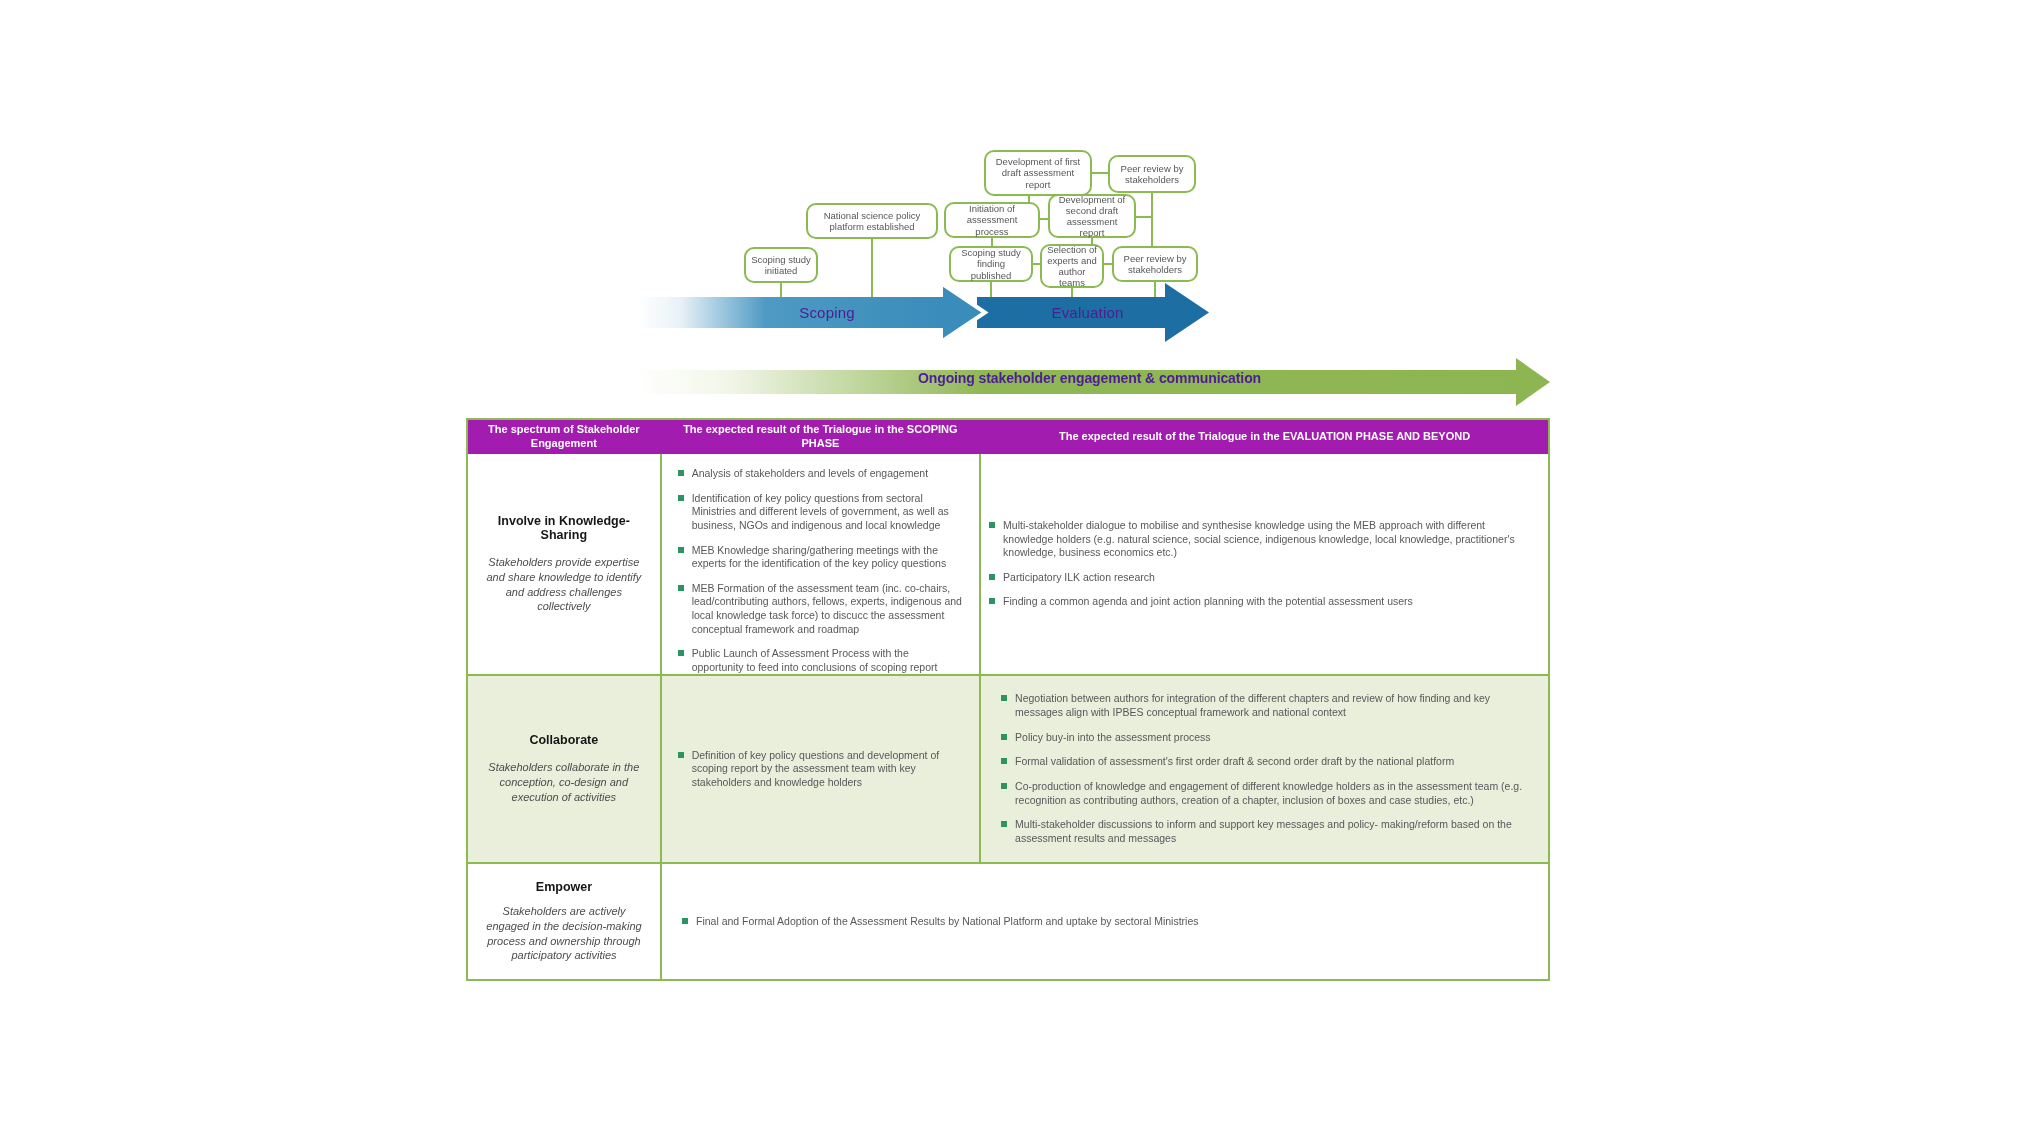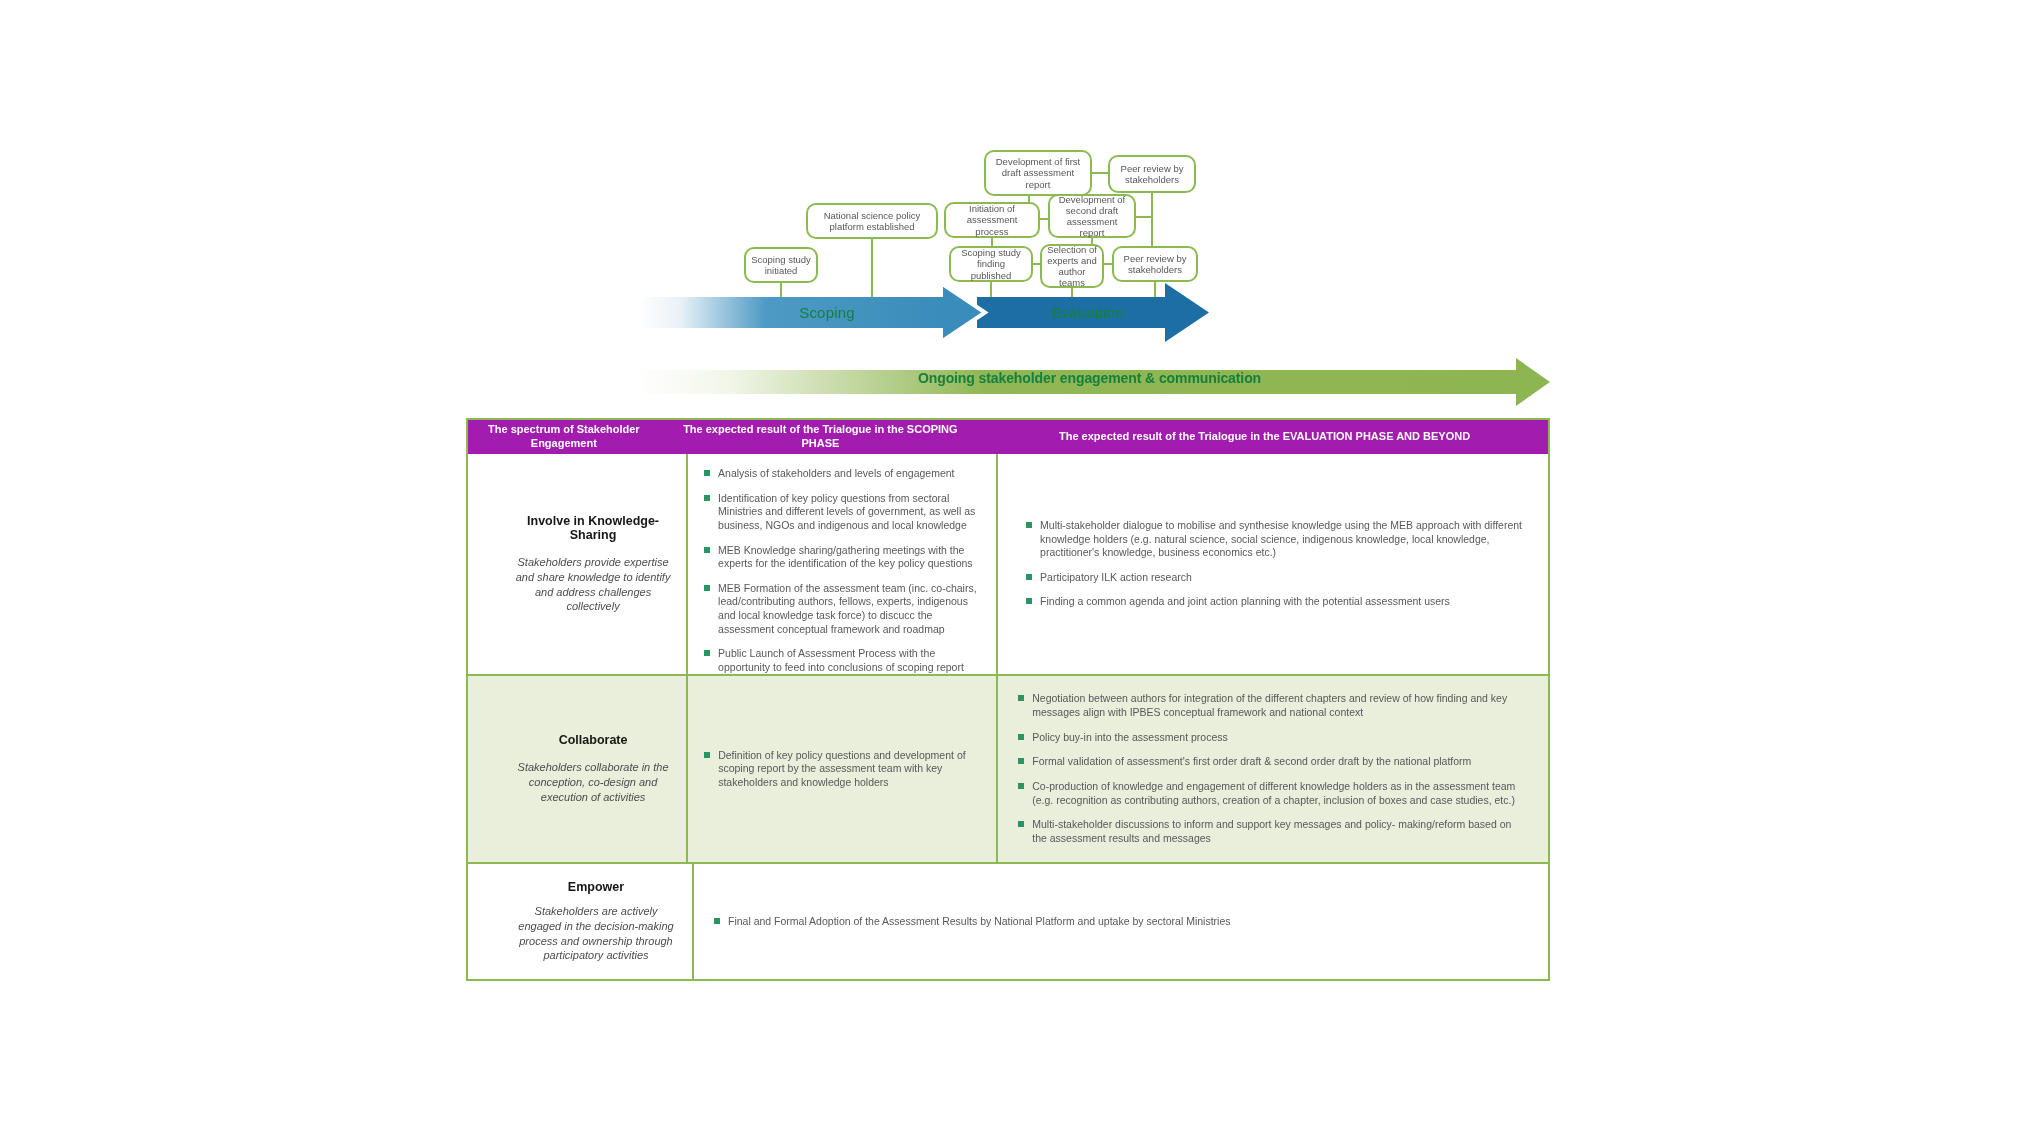--- a/index.html
+++ b/index.html
@@ -29,21 +29,21 @@
     padding: 3px 5px;
     z-index: 3;
   }
 
   
   .cline { position: absolute; background: #8cba52; z-index: 1; }
 
   
   .arrow-label {
     position: absolute;
-    color: #15803d;
+    color: #4c1d95;
     text-align: center;
     z-index: 5;
   }
   .phase-label { font-size: 15px; font-weight: 500; letter-spacing: 0.2px; }
   .banner-label { font-size: 14px; font-weight: 700; letter-spacing: -0.1px; }
 
   svg.arrow-svg { position: absolute; z-index: 2; display: block; }
 
   
   .matrix {
@@ -79,21 +79,20 @@
 
   .row-tint { background: #e9efdb; }
 
   .cell-spectrum {
     display: flex;
     flex-direction: column;
     align-items: center;
     justify-content: center;
     text-align: center;
     padding: 10px 12px;
-    margin-left: 32px;
   }
   .spectrum-title { font-size: 12.5px; font-weight: 700; color: #161616; }
   .spectrum-desc  { font-size: 11px; font-style: italic; color: #4b4c4e; line-height: 1.35; margin-top: 13px; }
 
   .cell-bullets { display: flex; flex-direction: column; justify-content: center; padding: 12px 16px; }
   .cell-bullets.top-align { justify-content: flex-start; padding-top: 13px; }
   .cell-bullets ul { list-style: none; display: flex; flex-direction: column; gap: 11px; }
   .cell-bullets li { display: flex; align-items: flex-start; }
   .bullet-square {
     width: 6px; height: 6px;
@@ -207,21 +206,21 @@
           <li>
               <span class="bullet-square"></span>
               <span class="bullet-text">MEB Formation of the assessment team (inc. co-chairs, lead/contributing authors, fellows, experts, indigenous and local knowledge task force) to discucc the assessment conceptual framework and roadmap</span>
             </li>
           <li>
               <span class="bullet-square"></span>
               <span class="bullet-text">Public Launch of Assessment Process with the opportunity to feed into conclusions of scoping report</span>
             </li>
         </ul>
       </div>
-      <div class="col-3 cell-bullets" style="padding-left:28px; padding-right:24px;">
+      <div class="col-3 cell-bullets" style="padding-left:8px; padding-right:24px;">
         <ul>
           <li>
               <span class="bullet-square"></span>
               <span class="bullet-text">Multi-stakeholder dialogue to mobilise and synthesise knowledge using the MEB approach with different knowledge holders (e.g. natural science, social science, indigenous knowledge, local knowledge, practitioner's knowledge, business economics etc.)</span>
             </li>
           <li>
               <span class="bullet-square"></span>
               <span class="bullet-text">Participatory ILK action research</span>
             </li>
           <li>

